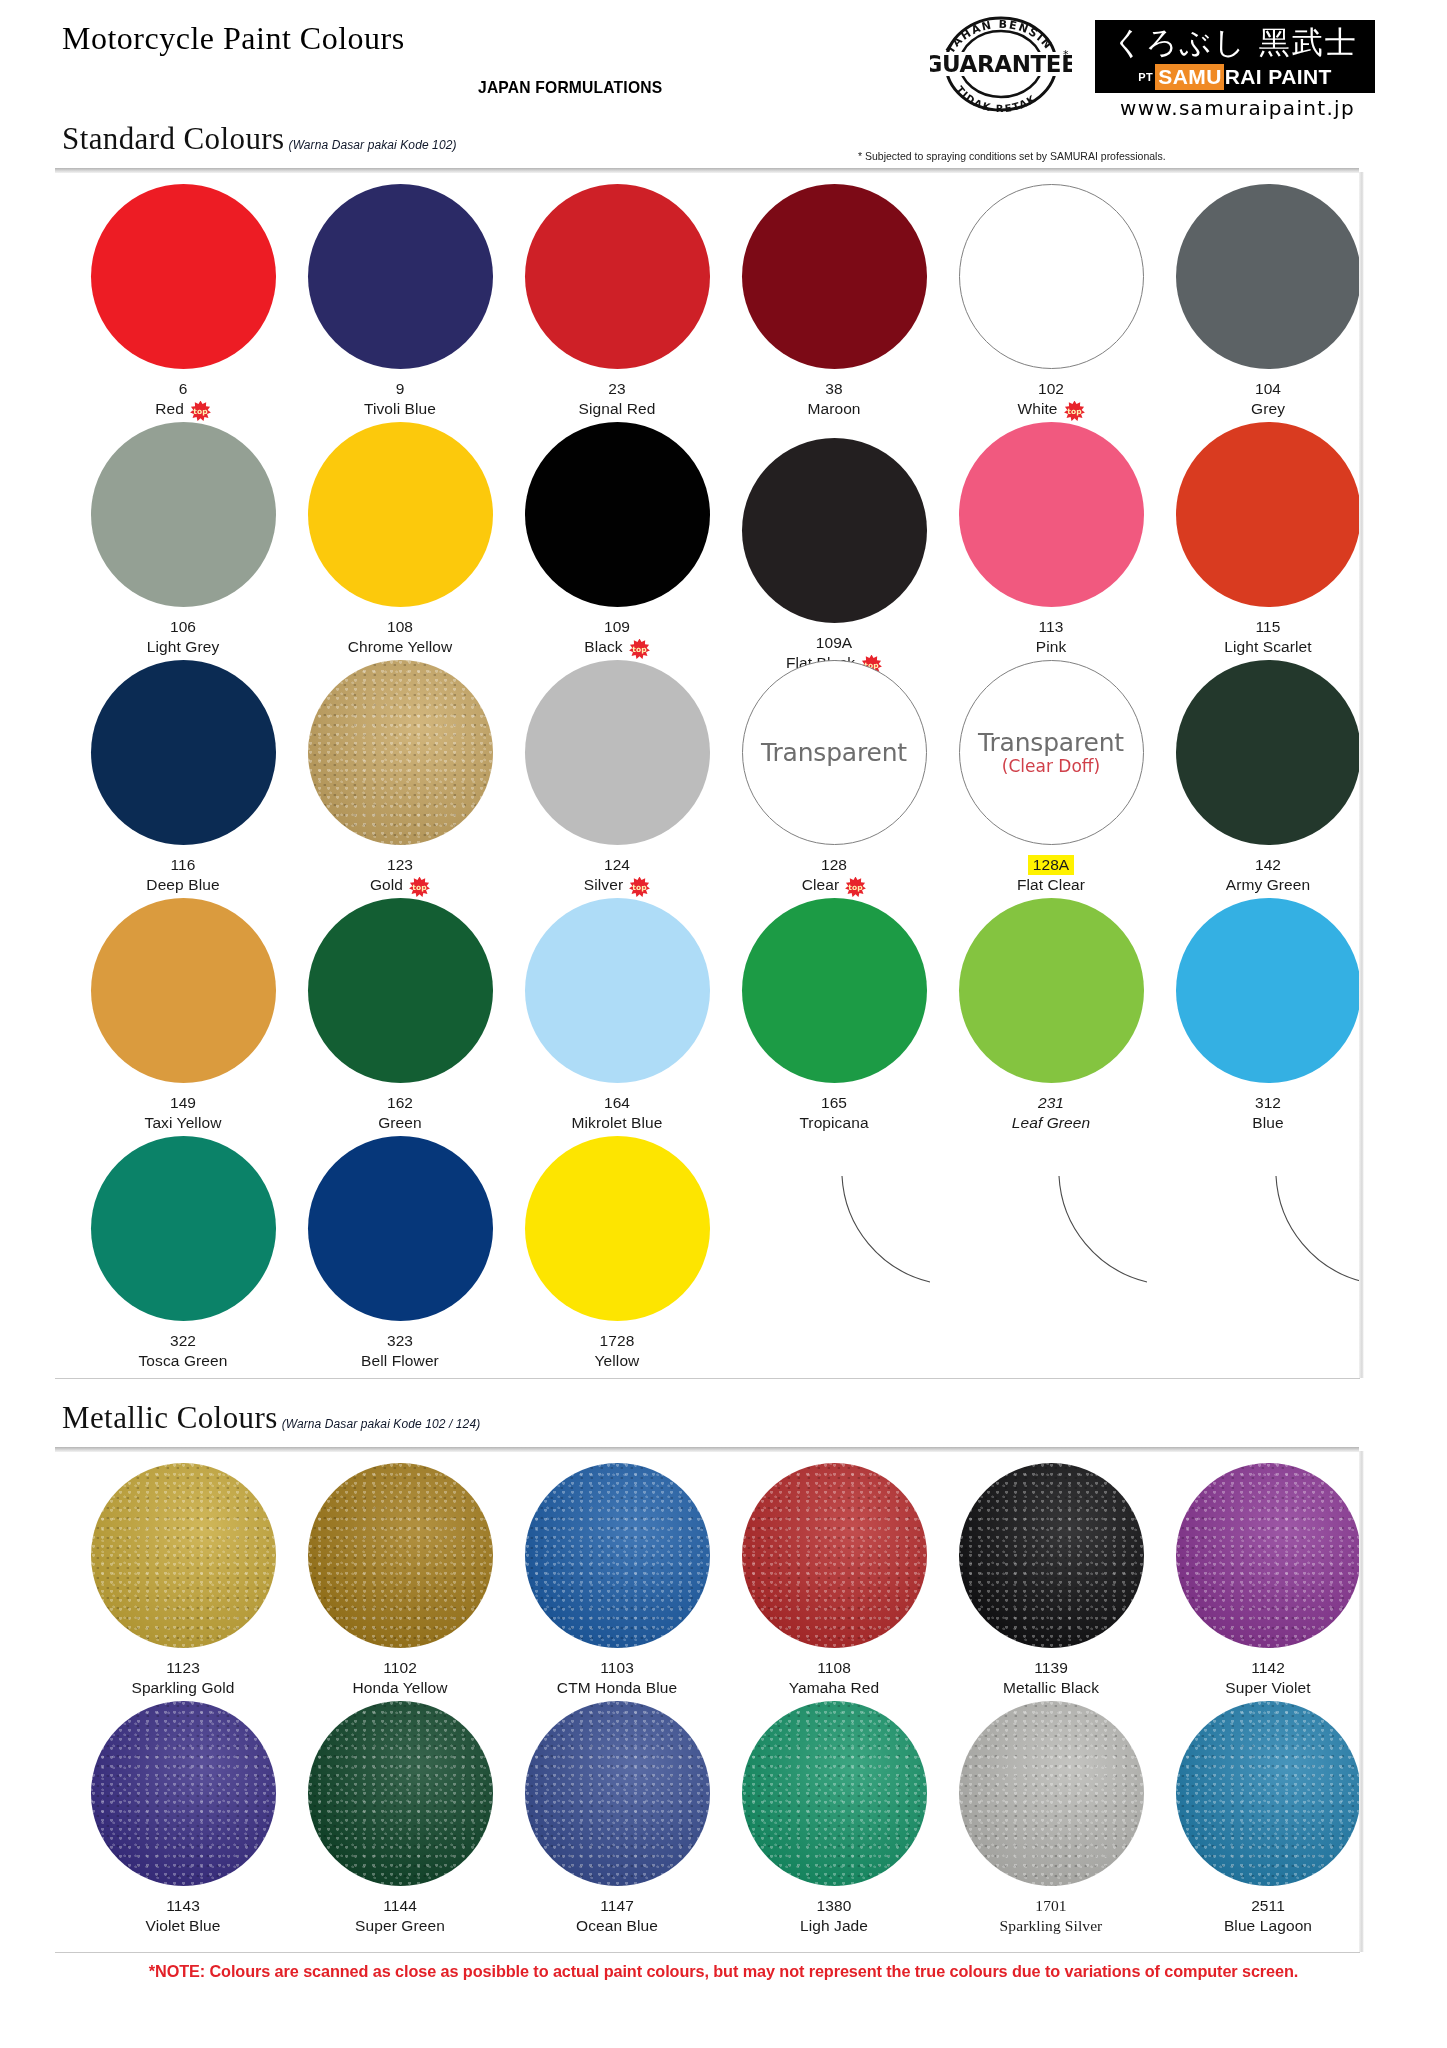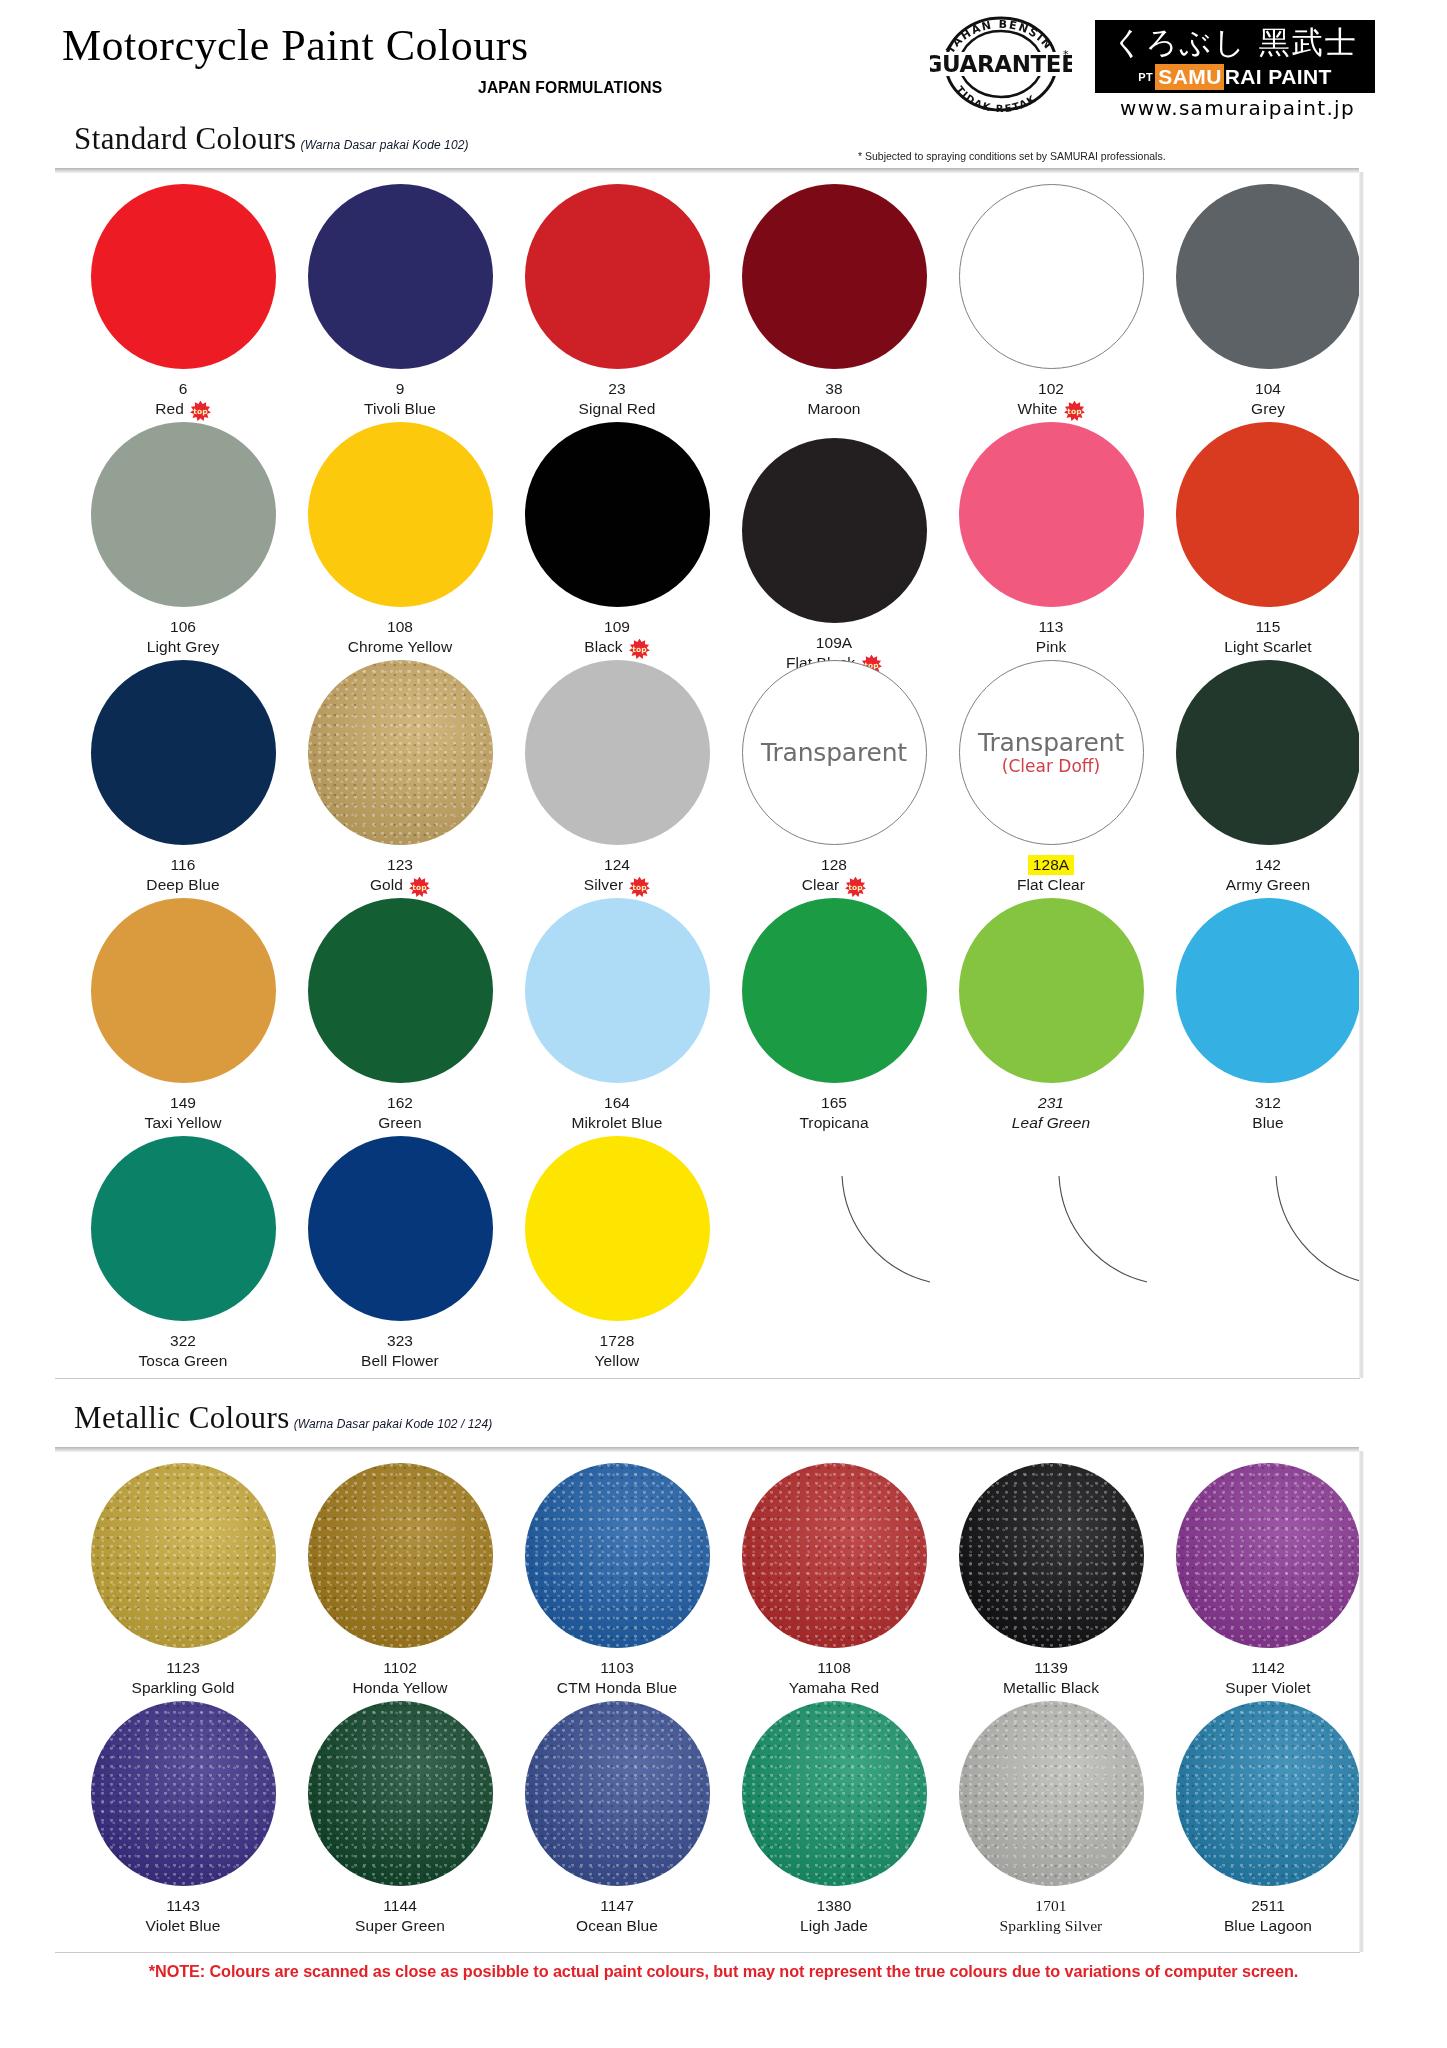--- a/index.html
+++ b/index.html
@@ -21,21 +21,21 @@
   .header {
     position: absolute;
     left: 0; top: 0;
     width: 1447px;
     height: 150px;
   }
   .title-main {
     position: absolute;
     left: 62px; top: 20px;
     font-family: "Liberation Serif", serif;
-    font-size: 44px;
+    font-size: 32px;
     font-weight: 400;
     letter-spacing: 0.5px;
     color: #000;
     white-space: nowrap;
   }
   .title-sub {
     position: absolute;
     left: 478px; top: 78px;
     font-family: "Liberation Sans", sans-serif;
     font-size: 17px;
@@ -133,21 +133,20 @@
   
   .sect-head {
     position: absolute;
     white-space: nowrap;
   }
   .sect-head .sh-main {
     font-family: "Liberation Serif", serif;
     font-size: 31px;
     color: #111;
     letter-spacing: 0.4px;
-    margin-left: 12px;
   }
   .sect-head .sh-sub {
     font-family: "Liberation Sans", sans-serif;
     font-size: 12px;
     color: #0f172a;
     letter-spacing: 0.1px;
     padding-left: 4px;
     font-style: italic;
   }
 

